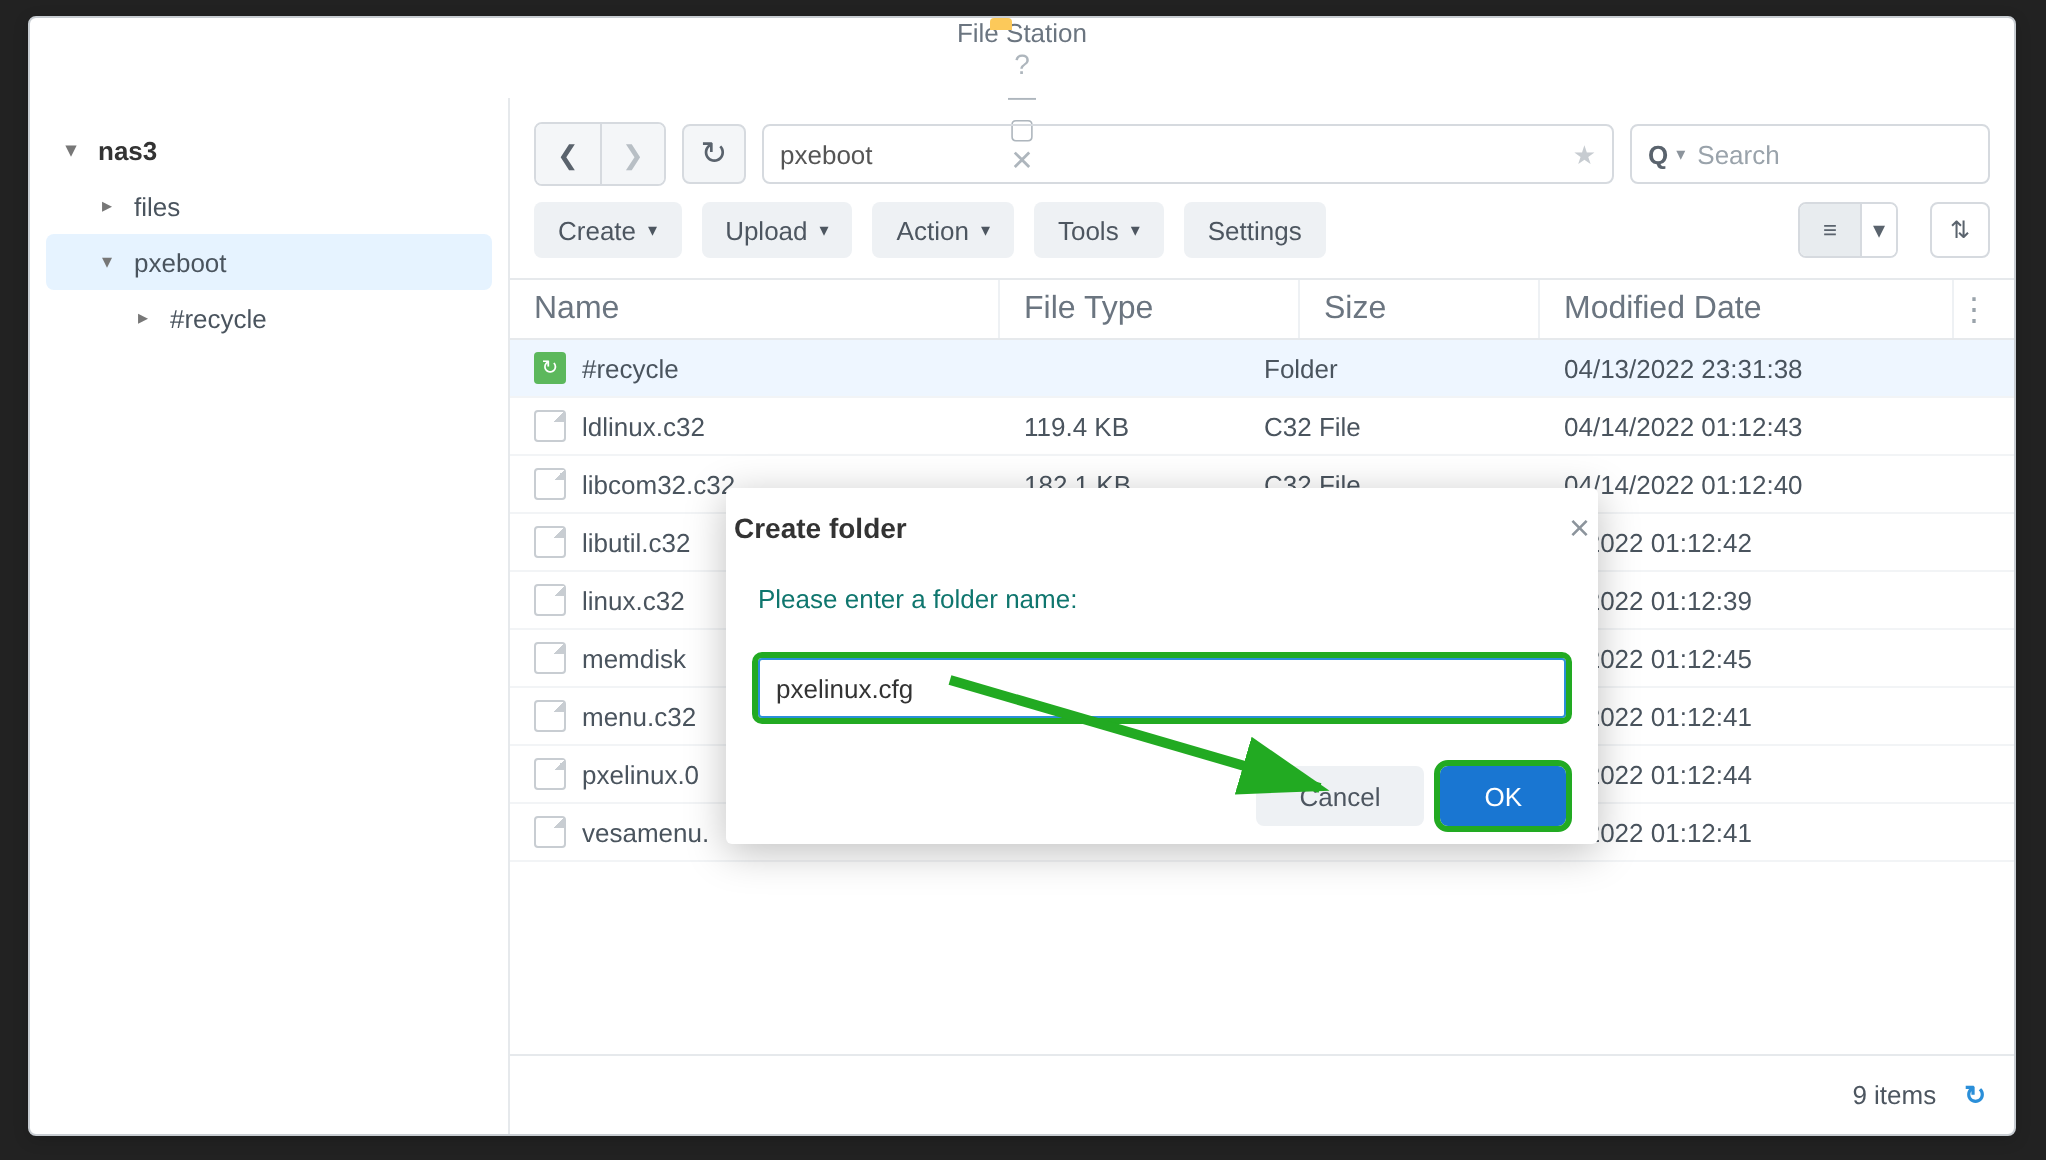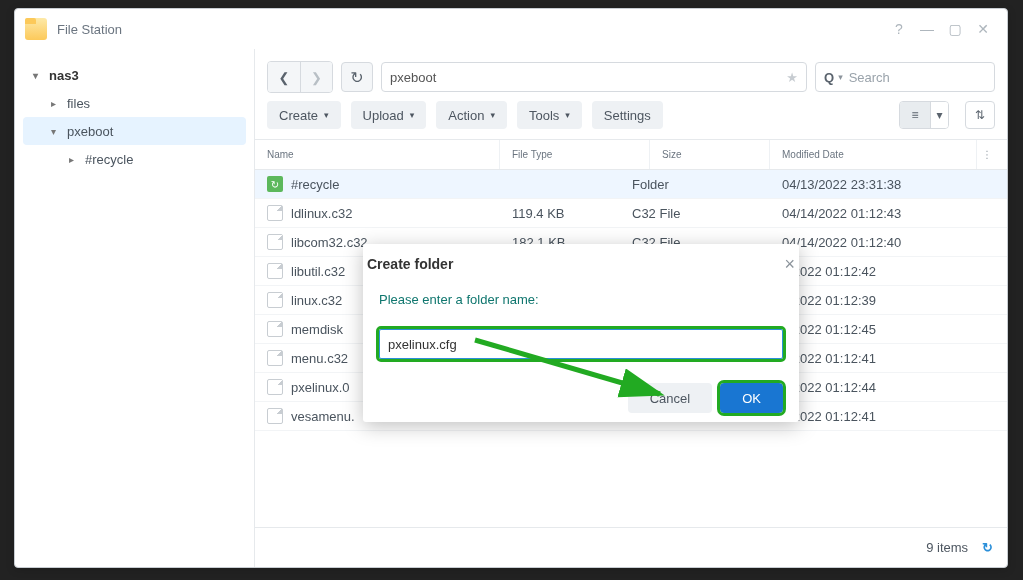--- a/index.html
+++ b/index.html
@@ -4,21 +4,21 @@
 <style>
 * { margin: 0; padding: 0; box-sizing: border-box; font-family: Verdana, Geneva, sans-serif; }
 body { background: #222; width: 1023px; height: 580px; overflow: hidden; position: relative; }
 
 .window {
   position: absolute; left: 14px; top: 8px; width: 994px; height: 560px;
   background: #fff; border: 1px solid #c8cdd2; border-radius: 4px; box-shadow: 0 2px 8px rgba(0,0,0,0.15);
   display: flex; flex-direction: column;
 }
 
-.titlebar { height: 40px; display: flex; align-items: center; padding: 0 10px; color: #6b7580; font-size: 13px; }
+.titlebar { height: 40px; display: flex; align-items: center; padding: 0 10px; color: #6b7580; font-size: 13px; flex-direction: column; }
 .titlebar .icon { width: 22px; height: 22px; background: linear-gradient(#fde9a8,#fcc95a); border-radius: 3px; margin-right: 10px; position: relative; }
 .titlebar .icon::before { content:""; position:absolute; left:0; top:0; width:11px; height:6px; background:#fcc95a; border-radius:2px 2px 0 0; }
 .titlebar .spacer { flex: 1; }
 .titlebar .ctrl { width: 28px; height: 28px; display: flex; align-items: center; justify-content: center; color: #aeb6bd; cursor: pointer; font-size: 14px; }
 
 .body { flex: 1; display: flex; overflow: hidden; }
 
 .sidebar { width: 240px; border-right: 1px solid #e6e9ec; padding-top: 12px; font-size: 13px; color: #4a545e; }
 .tree-item { display: flex; align-items: center; height: 28px; padding-left: 18px; cursor: pointer; }
 .tree-item.root { font-weight: bold; color: #333; }
@@ -44,21 +44,21 @@
 .tbtn { height:28px; padding:0 12px; background:#eef1f4; border-radius:4px; display:flex; align-items:center; color:#4d5660; font-size:13px; cursor:pointer; }
 .tbtn .drop { font-size:9px; margin-left:6px; }
 .toolbar .spacer { flex:1; }
 .view-btns { display:flex; border:1px solid #d6dadf; border-radius:4px; overflow:hidden; }
 .view-btn { width:30px; height:26px; display:flex; align-items:center; justify-content:center; background:#fff; color:#5a636d; cursor:pointer; font-size:12px; }
 .view-btn.active { background:#e8ecef; }
 .view-btn + .view-btn { border-left:1px solid #d6dadf; }
 .sort-btn { width:30px; height:28px; border:1px solid #d6dadf; border-radius:4px; display:flex; align-items:center; justify-content:center; color:#5a636d; cursor:pointer; margin-left:6px; font-size:12px; }
 
 .table-wrap { flex:1; overflow:hidden; border-top:1px solid #e6e9ec; }
-.thead { display:flex; height:30px; align-items:center; color:#6b7580; font-size:10px; border-bottom:1px solid #e6e9ec; padding-right:10px; }
+.thead { display:flex; height:30px; align-items:center; color:#6b7580; font-size:16px; border-bottom:1px solid #e6e9ec; padding-right:10px; }
 .thead .th { padding-left:12px; border-right:1px solid #eef1f4; height:100%; display:flex; align-items:center; }
 .col-name { width:245px; }
 .col-size { width:120px; }
 .col-type { width:150px; }
 .col-date { flex:1; }
 .thead .more { width:20px; text-align:center; color:#9aa3ab; cursor:pointer; }
 
 .trow { display:flex; height:29px; align-items:center; font-size:13px; color:#4a545e; border-bottom:1px solid #f2f4f6; }
 .trow.selected { background:#eef6ff; }
 .trow .td { padding-left:12px; display:flex; align-items:center; }

